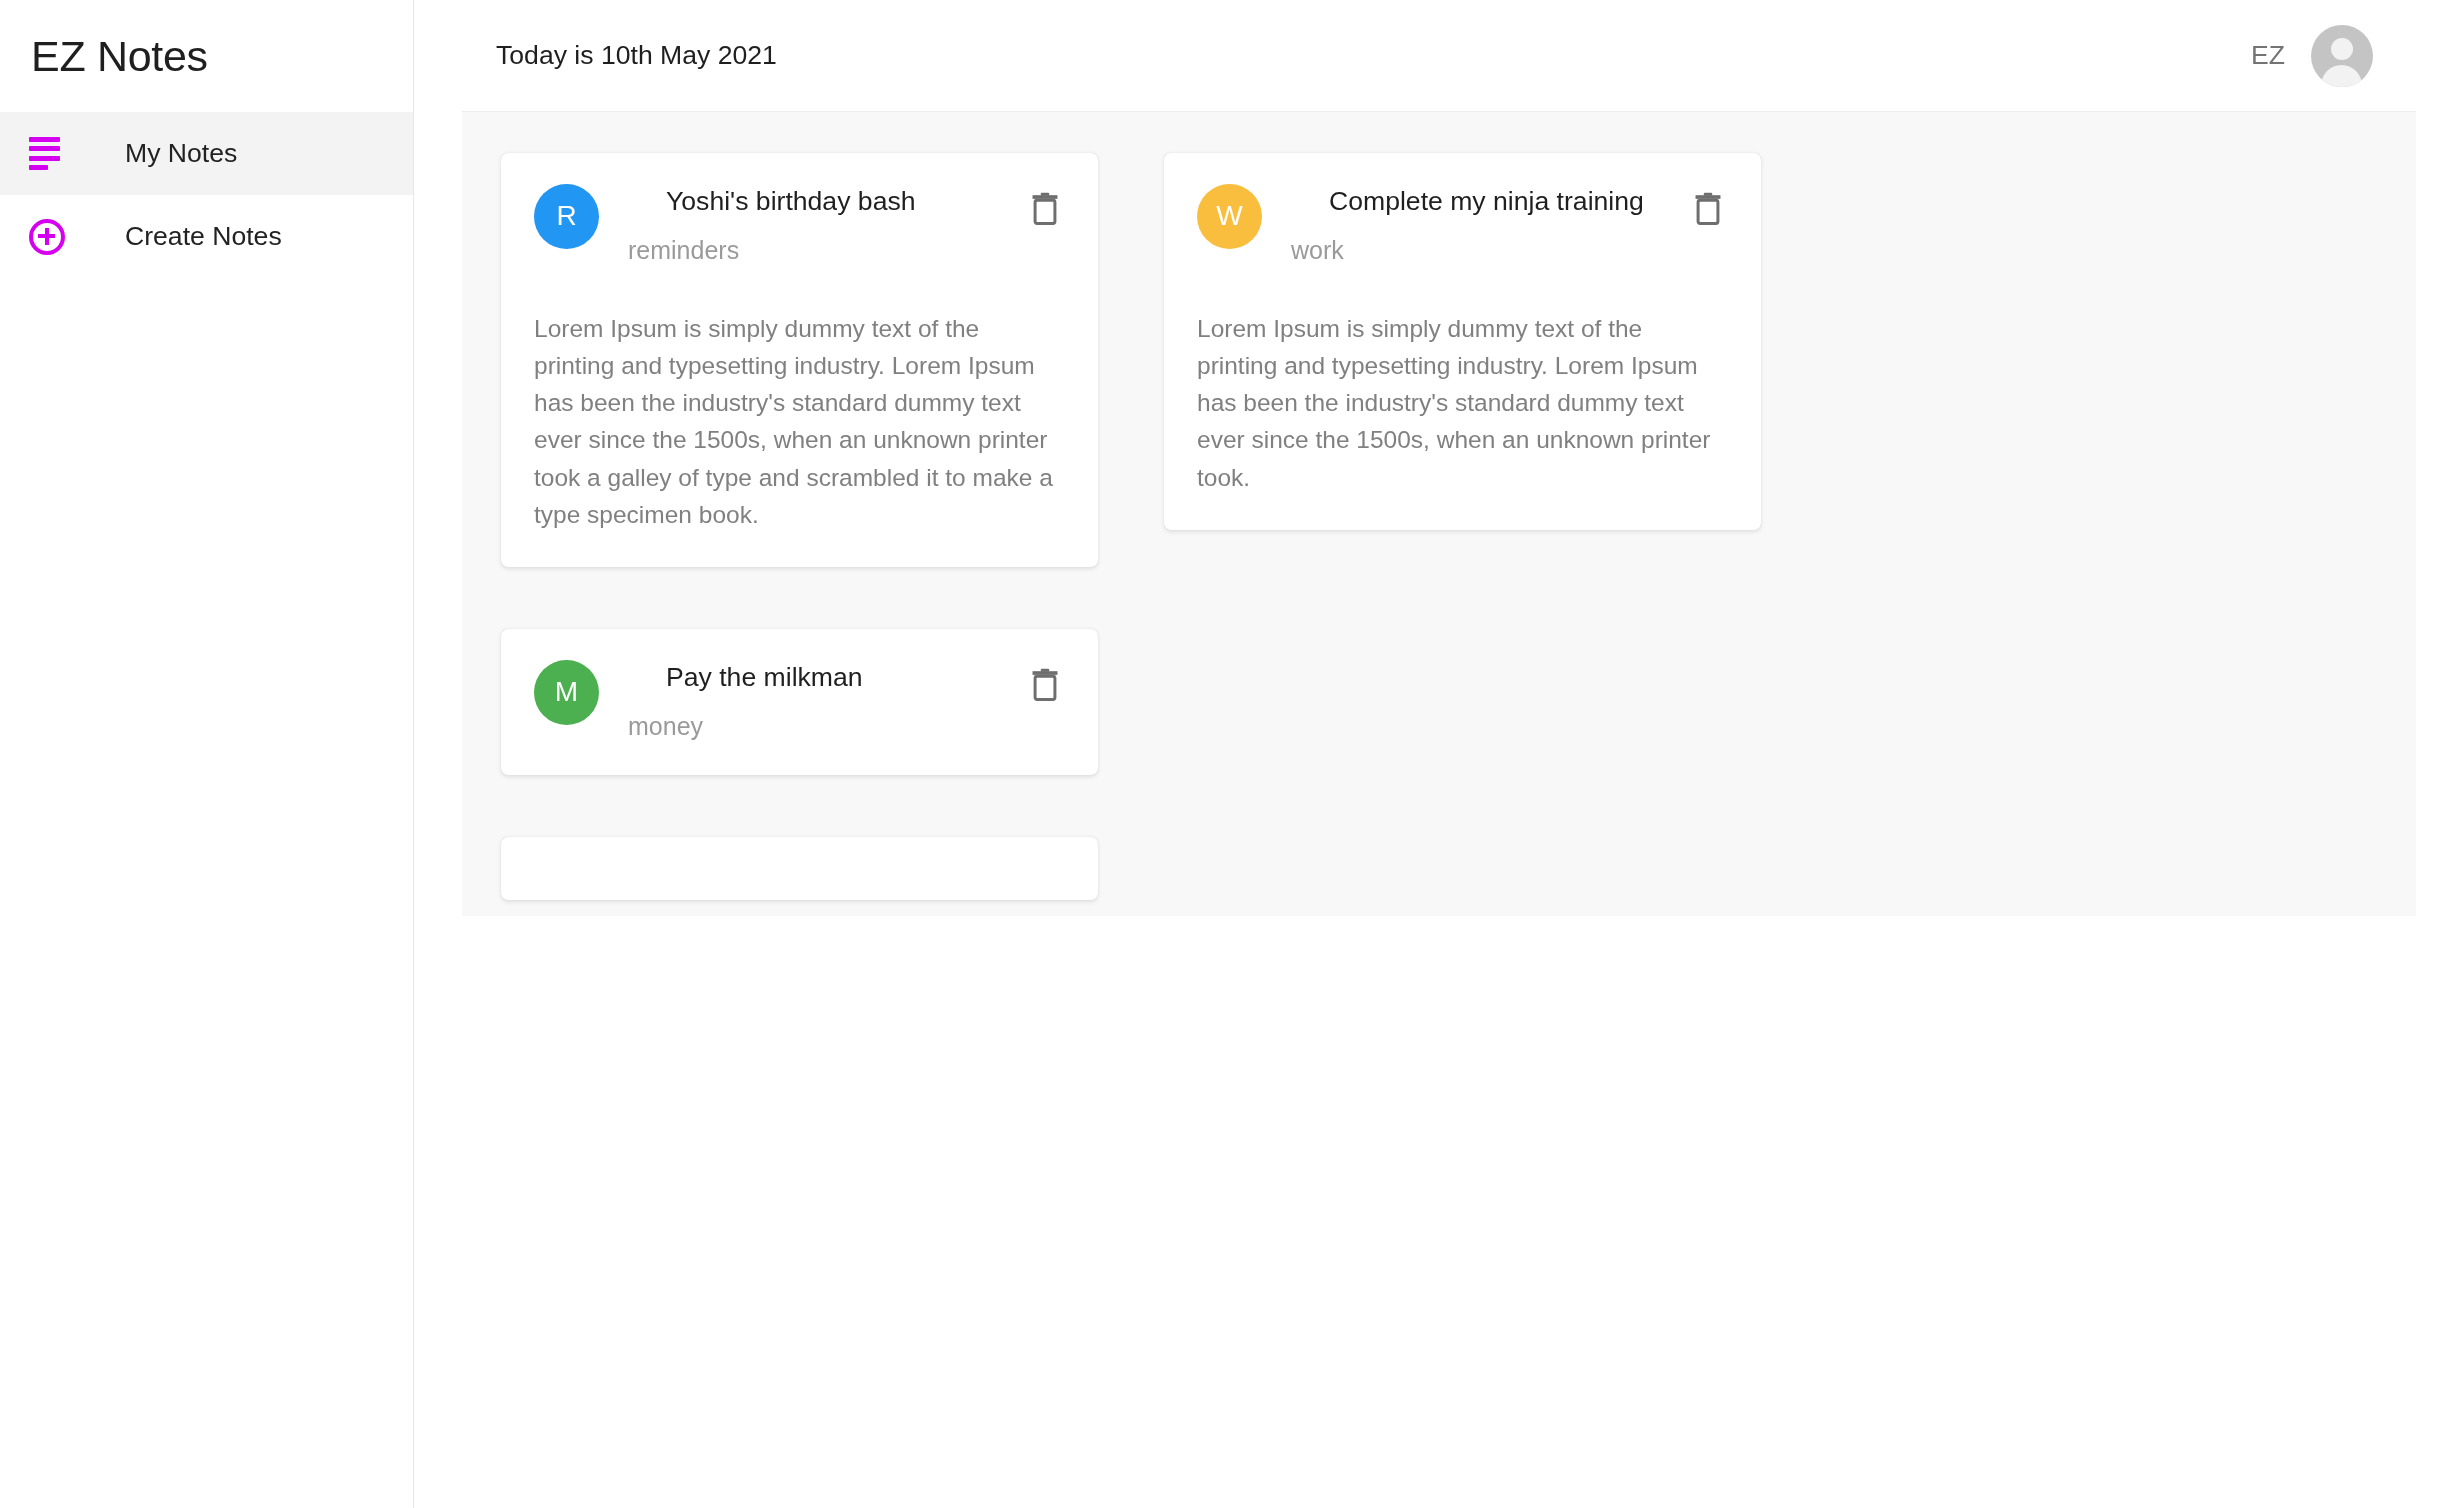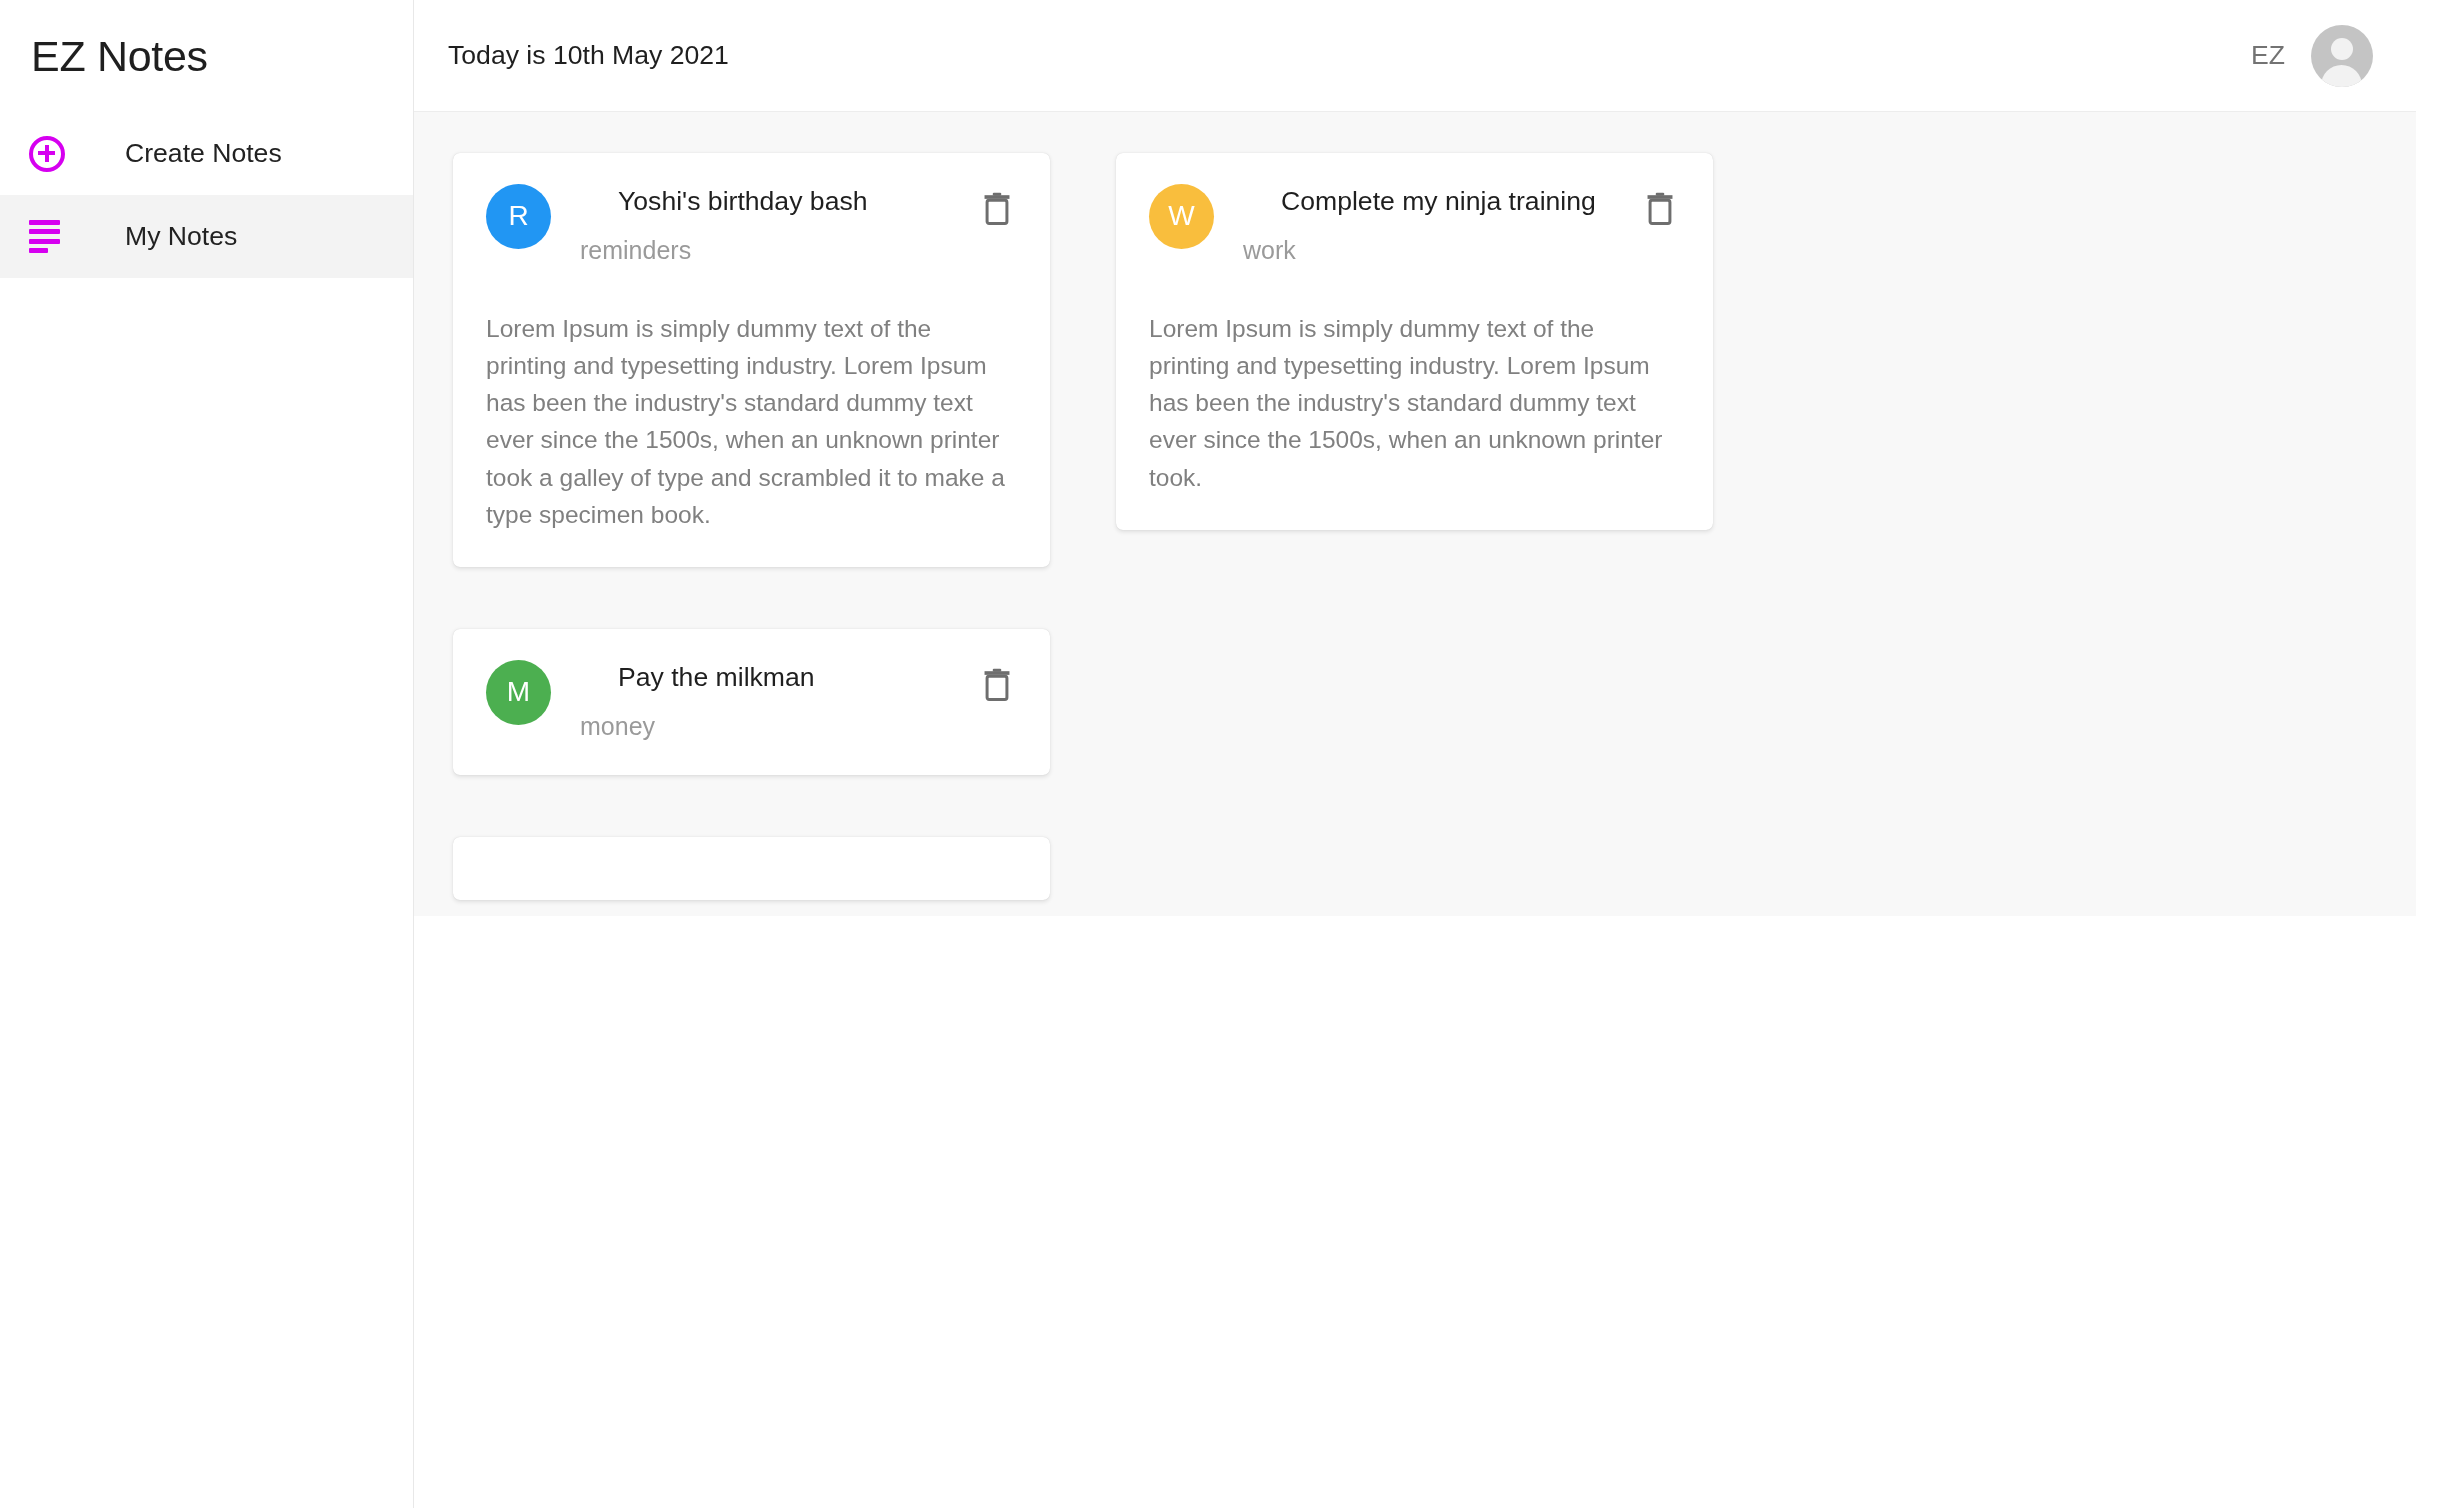--- a/index.html
+++ b/index.html
@@ -11,20 +11,21 @@
     height: 1508px;
     background: #ffffff;
     font-family: "Liberation Sans", sans-serif;
     overflow: hidden;
   }
   .app {
     display: flex;
     width: 2416px;
     height: 1508px;
     position: relative;
+    gap: 48px;
   }
 
   
   .sidebar {
     width: 414px;
     min-width: 414px;
     height: 1508px;
     background: #ffffff;
     border-right: 1.7px solid #e8e8e8;
     box-sizing: border-box;
@@ -257,39 +258,39 @@
   }
 </style>
 </head>
 <body>
 
 <div class="app">
 
   <aside class="sidebar">
     <div class="brand">
       <div class="brand-title">EZ Notes</div>
-    </div>
-
-    <div class="nav-item">
-      <span class="nav-icon">
-        <span class="icon-plus-circle"></span>
-      </span>
-      <span class="nav-label">Create Notes</span>
     </div>
 
     <div class="nav-item active">
       <span class="nav-icon">
         <span class="icon-list">
             <span></span>
             <span></span>
             <span></span>
             <span></span>
           </span>
       </span>
       <span class="nav-label">My Notes</span>
+    </div>
+
+    <div class="nav-item">
+      <span class="nav-icon">
+        <span class="icon-plus-circle"></span>
+      </span>
+      <span class="nav-label">Create Notes</span>
     </div>
   </aside>
 
   <section class="main">
 
     <header class="topbar">
       <div class="today-text">Today is 10th May 2021</div>
       <div class="user-chip">
         <span class="user-initials">EZ</span>
         <span class="avatar-circle">

